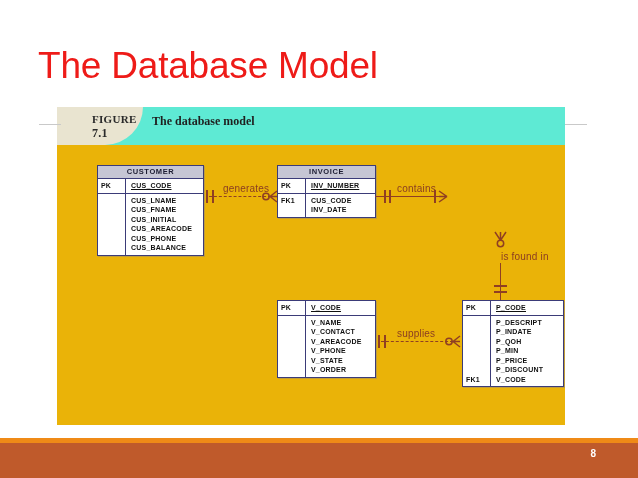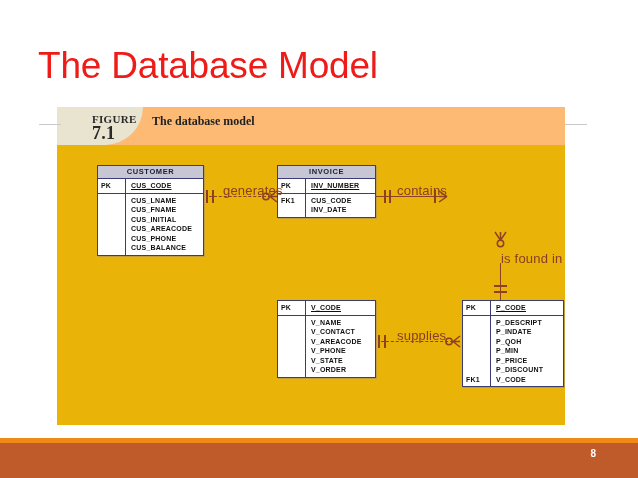--- a/index.html
+++ b/index.html
@@ -22,34 +22,34 @@
   .footer-stripe{position:absolute;left:0;right:0;top:438px;height:5px;background:#ef8a17;}
   .footer-band{position:absolute;left:0;right:0;top:443px;height:35px;background:#bf5a2b;}
   .page-number{
     position:absolute;right:42px;top:448px;
     font-size:10px;color:#ffffff;font-weight:700;
   }
 
   
   .figure{position:absolute;left:57px;top:107px;width:508px;height:318px;}
 
-  .fig-head{position:absolute;left:0;top:0;width:508px;height:38px;background:#fdba74;overflow:hidden;}
+  .fig-head{position:absolute;left:0;top:0;width:508px;height:38px;background:#5eead4;overflow:hidden;}
   .fig-head-left{
     position:absolute;left:0;top:0;width:86px;height:38px;
     background:#e9e4d0;border-bottom-right-radius:38px;
   }
   .fig-rule-left{position:absolute;left:-18px;top:17px;width:22px;height:1px;background:#c9c9c9;}
   .fig-rule-right{position:absolute;left:508px;top:17px;width:22px;height:1px;background:#c9c9c9;}
   .fig-label{
     position:absolute;left:35px;top:5px;
     font-family:"Liberation Serif",serif;
     font-size:11px;font-weight:700;color:#2a2a2a;line-height:14px;
     letter-spacing:0.3px;
   }
-  .fig-label .num{display:block;font-size:18px;line-height:15px;}
+  .fig-label .num{display:block;font-size:12px;line-height:15px;}
   .fig-caption{
     position:absolute;left:95px;top:7px;
     font-family:"Liberation Serif",serif;
     font-size:12px;font-weight:700;color:#1f1f1f;
   }
 
   .fig-body{position:absolute;left:0;top:38px;width:508px;height:280px;background:#eab308;}
 
   
   .entity{
@@ -72,21 +72,21 @@
   .ent-attrs{flex:1;padding:2px 0 2px 5px;box-sizing:border-box;}
   .kline,.aline{
     font-size:7px;font-weight:700;color:#101010;line-height:9.5px;
     white-space:nowrap;letter-spacing:.2px;
   }
   .aline.u{text-decoration:underline;}
   .kline.blank{color:transparent;}
 
   
   .rel-label{
-    position:absolute;font-size:13px;color:#8a3d22;
+    position:absolute;font-size:10px;color:#8a3d22;
     white-space:nowrap;letter-spacing:.2px;
   }
   .rel-line-h{position:absolute;height:0;border-top:1.5px solid #8f3f23;}
   .rel-line-h.dash{border-top-style:dashed;}
   .rel-line-v{position:absolute;width:0;border-left:1.5px solid #8f3f23;}
   .tick{position:absolute;background:#8f3f23;}
   .crow{position:absolute;}
   .crow svg{display:block;}
 </style>
 </head>

